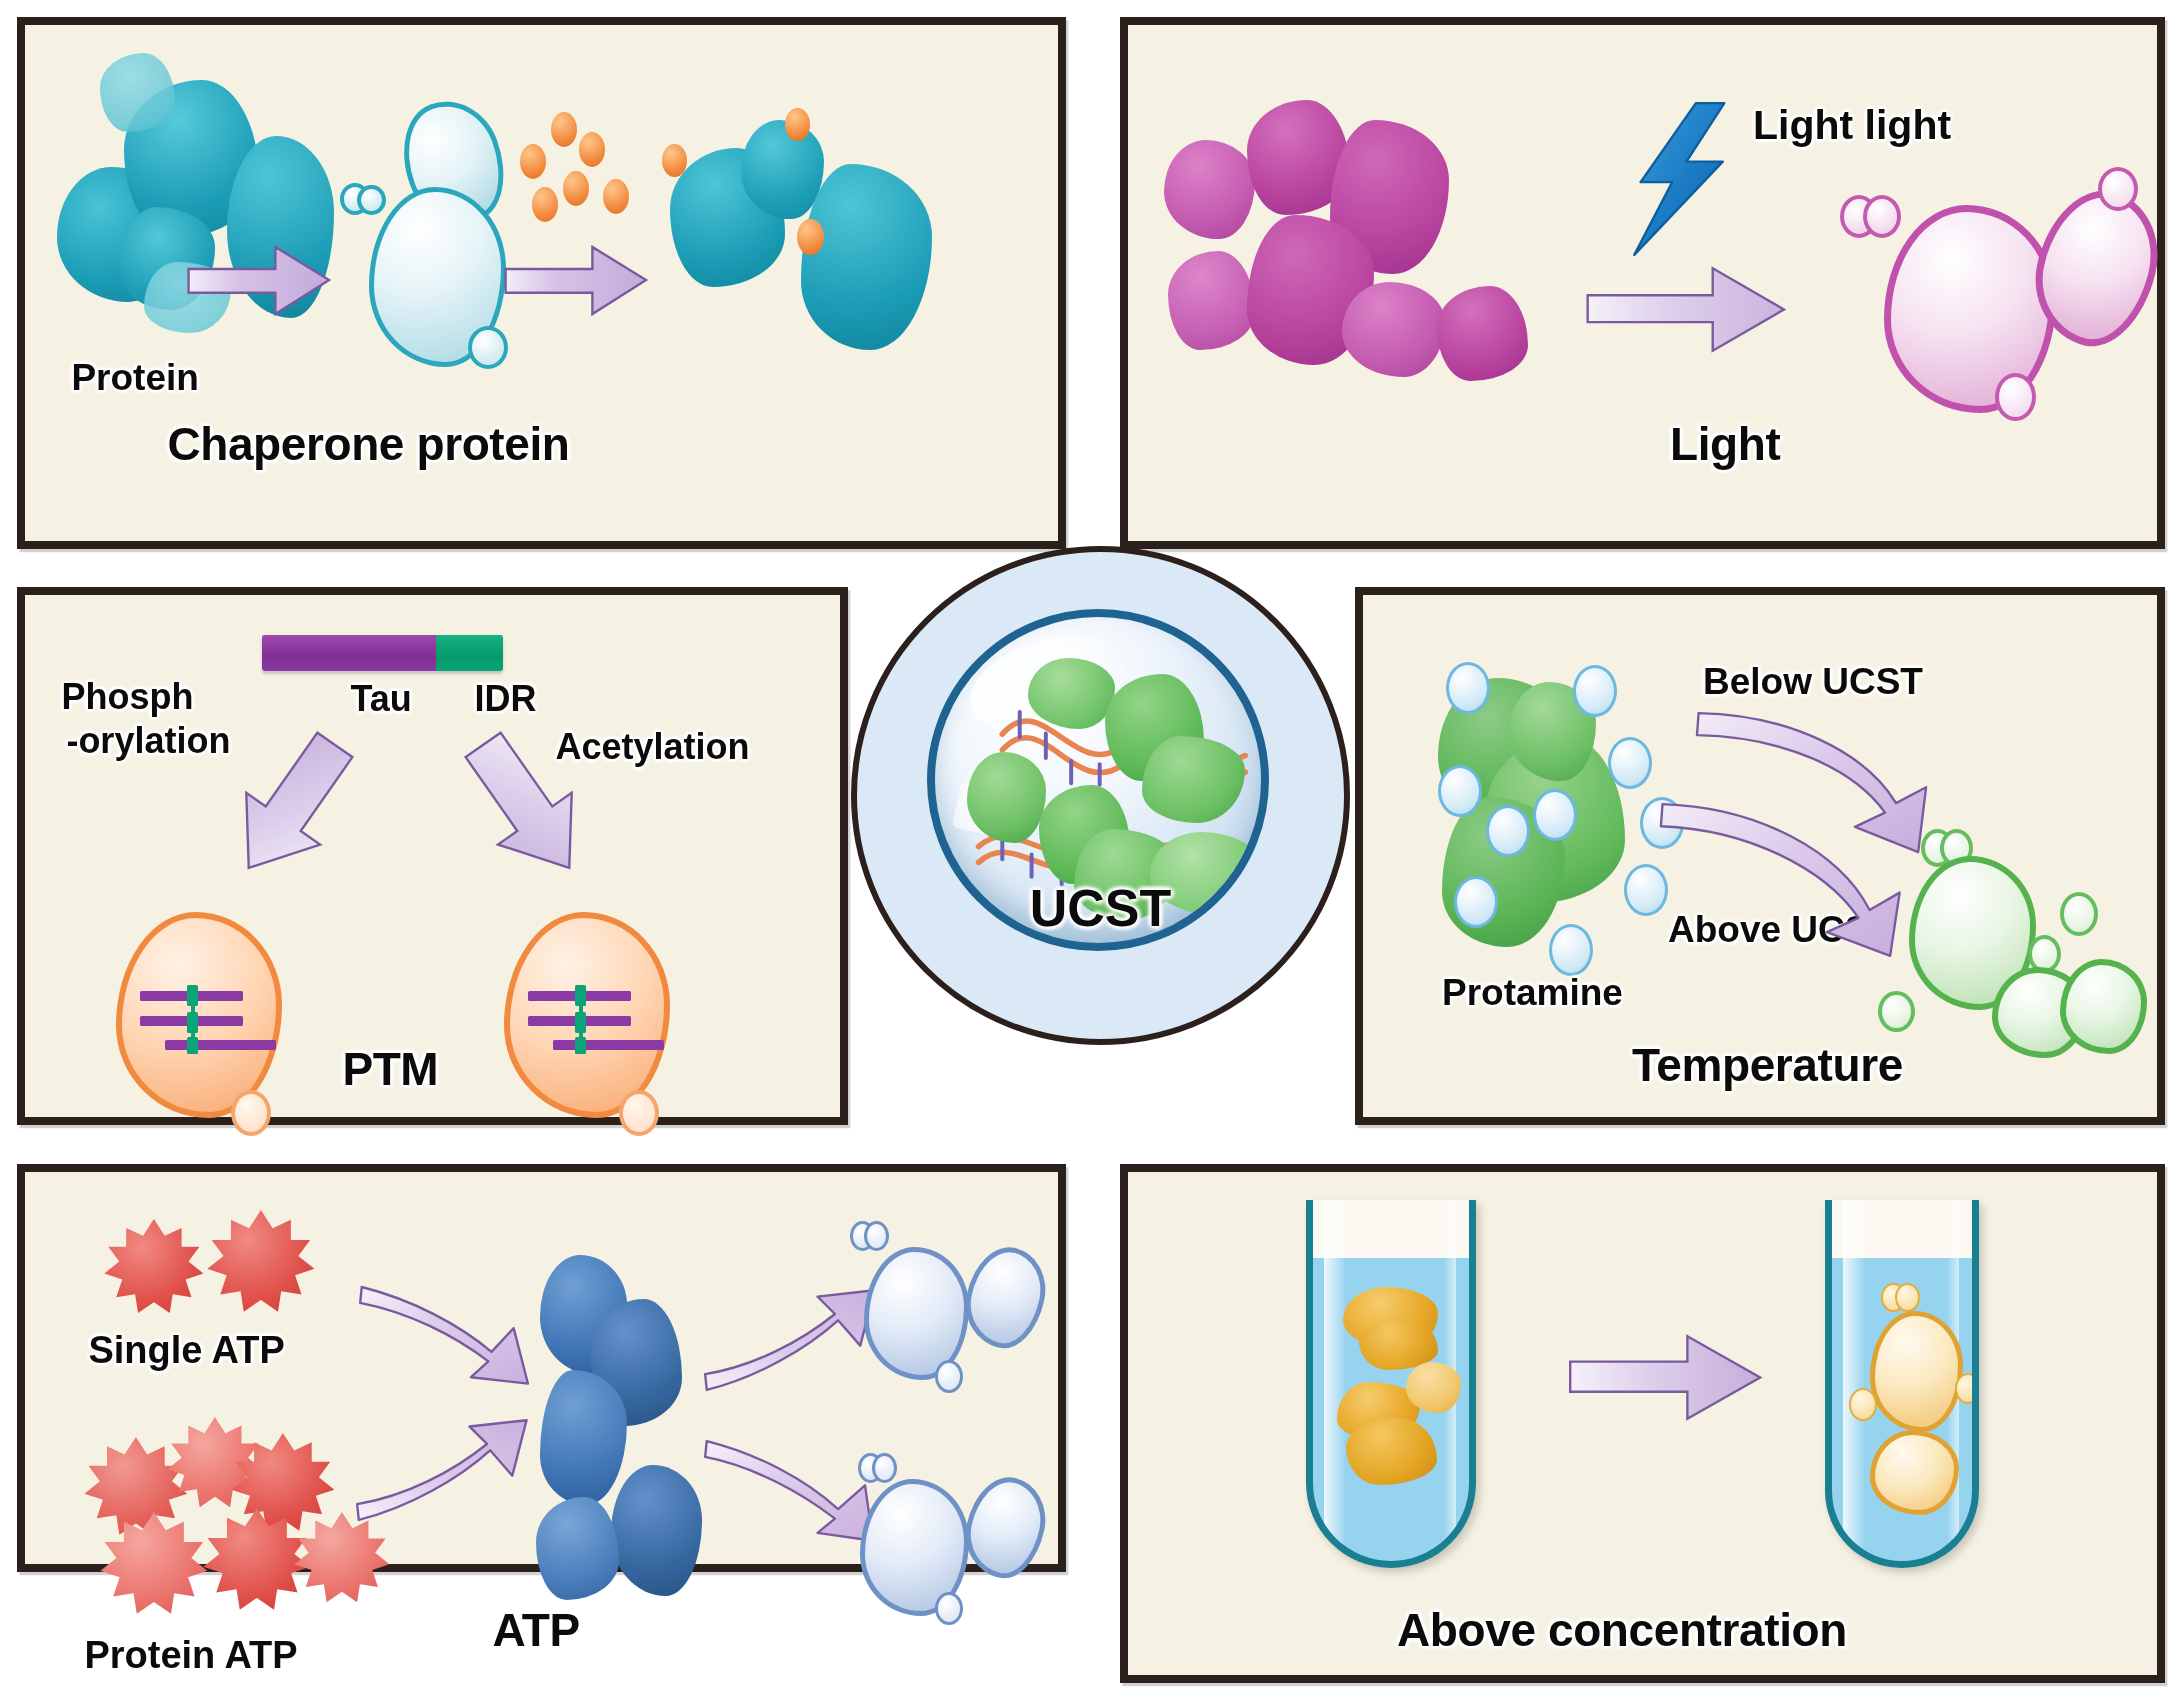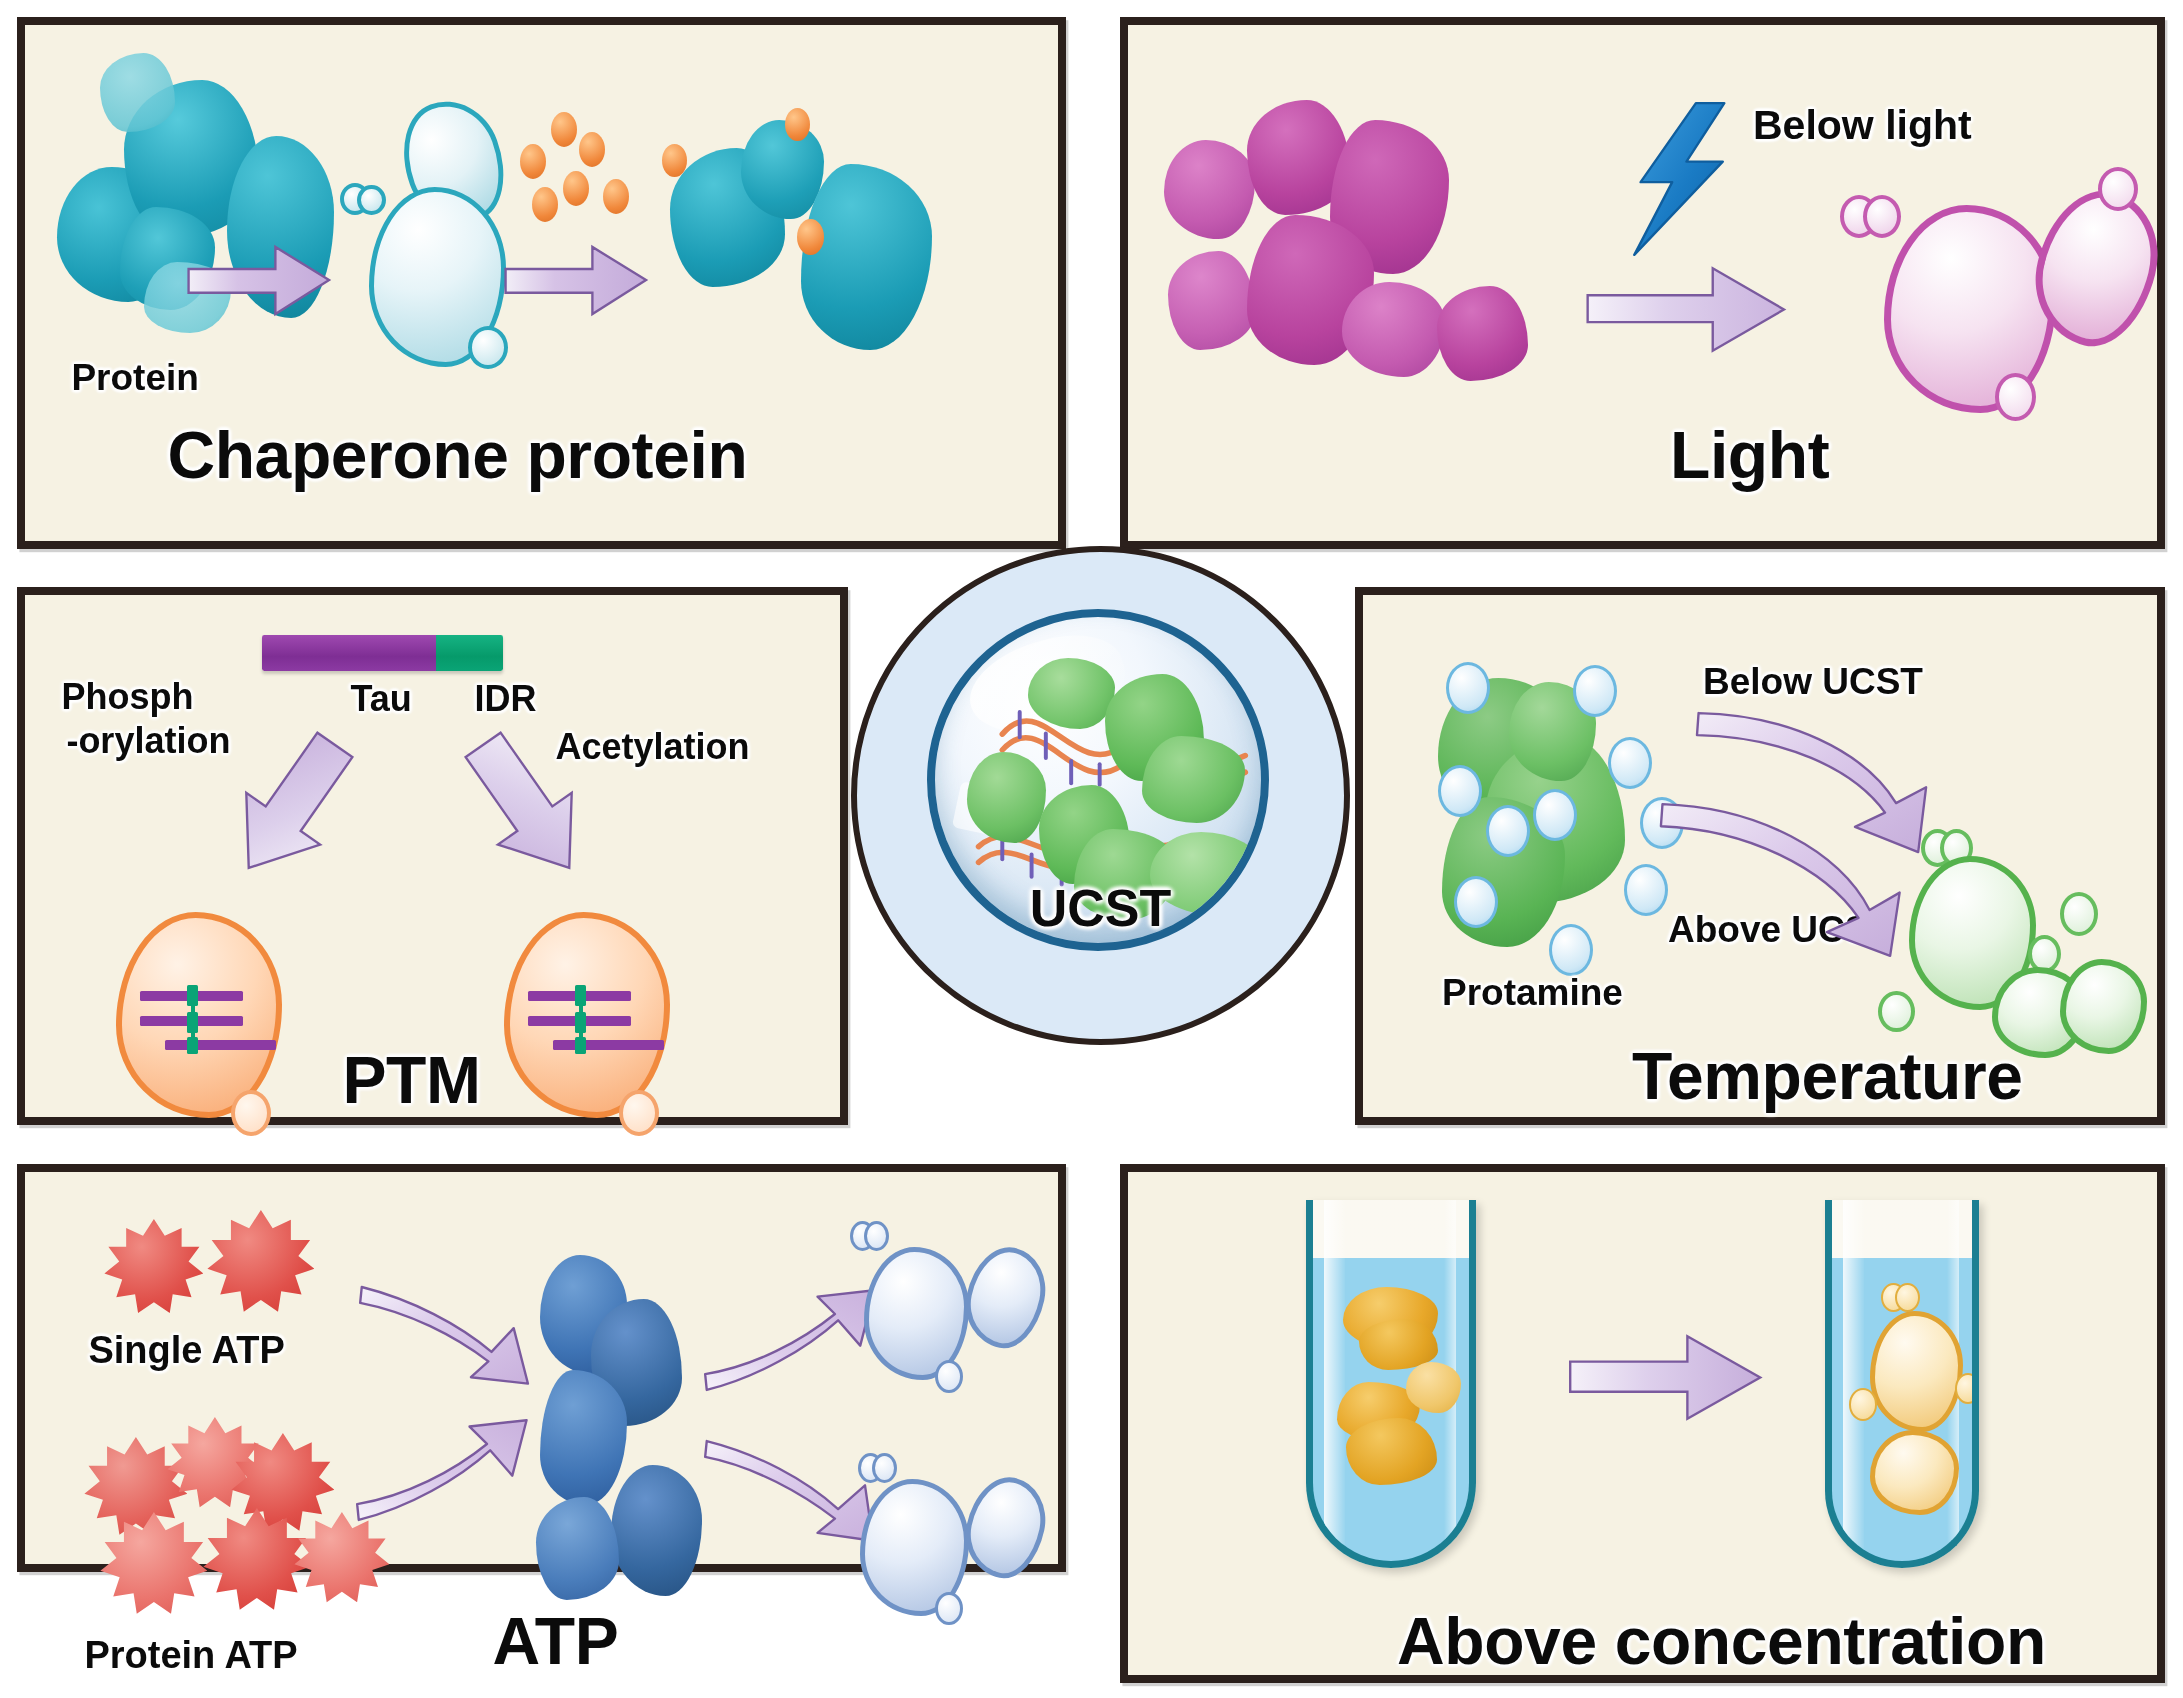--- a/index.html
+++ b/index.html
@@ -17,21 +17,21 @@
   #panel-light    {left:1120px;top:17.4px;   width:1045px; height:532px;}
   #panel-ptm      {left:17.4px;  top:587px;  width:831px; height:538px;}
   #panel-temp     {left:1355px;top:587px;  width:810px; height:538px;}
   #panel-atp      {left:17.4px;  top:1164px; width:1049px; height:408px;}
   #panel-salt     {left:1120px;top:1164px; width:1045px; height:519px;}
 
   .panel-title{
     position:absolute;
     font-weight:bold;
     color:#0b0b0b;
-    font-size:66px;
+    font-size:46px;
     letter-spacing:-0.4px;
     text-shadow:
       2.4px 0 3.2px #fff, -2.4px 0 3.2px #fff, 0 2.4px 3.2px #fff, 0 -2.4px 3.2px #fff,
       1.6px 1.6px 3.2px #fff, -1.6px -1.6px 3.2px #fff, 1.6px -1.6px 3.2px #fff, -1.6px 1.6px 3.2px #fff;
     white-space:nowrap;
   }
   .lbl{
     position:absolute;
     font-weight:bold;
     color:#0b0b0b;
@@ -224,21 +224,21 @@
       <defs>
           <linearGradient id="boltg" x1="0" y1="0" x2="1" y2="1">
         <stop offset="0" stop-color="#3e9ede"></stop>
             <stop offset="55%" stop-color="#1a7bc4"></stop>
             <stop offset="100%" stop-color="#0d63a8"></stop>
       </linearGradient>
         </defs>
       <path d="M92,4 L22,104 L62,104 L14,196 L126,78 L80,78 L128,4 Z" fill="url(#boltg)" stroke="#0f5e9e" stroke-width="3" stroke-linejoin="round"></path>
     </svg>
   </div>
-  <div class="lbl" style="left:625px;top:79px;font-size:41px;">Below light</div>
+  <div class="lbl" style="left:625px;top:79px;font-size:41px;">Light light</div>
 
   <div class="arrow-wrap" style="left:458px;top:237px;">
     <svg width="202" height="95" viewBox="0 0 255 120">
       <defs>
           <linearGradient id="agrad3" x1="0" y1="0" x2="1" y2="0">
         <stop offset="0" stop-color="#f5f1f9"></stop>
             <stop offset="40%" stop-color="#ded0ec"></stop>
             <stop offset="100%" stop-color="#cbb4df"></stop>
       </linearGradient>
         </defs>

